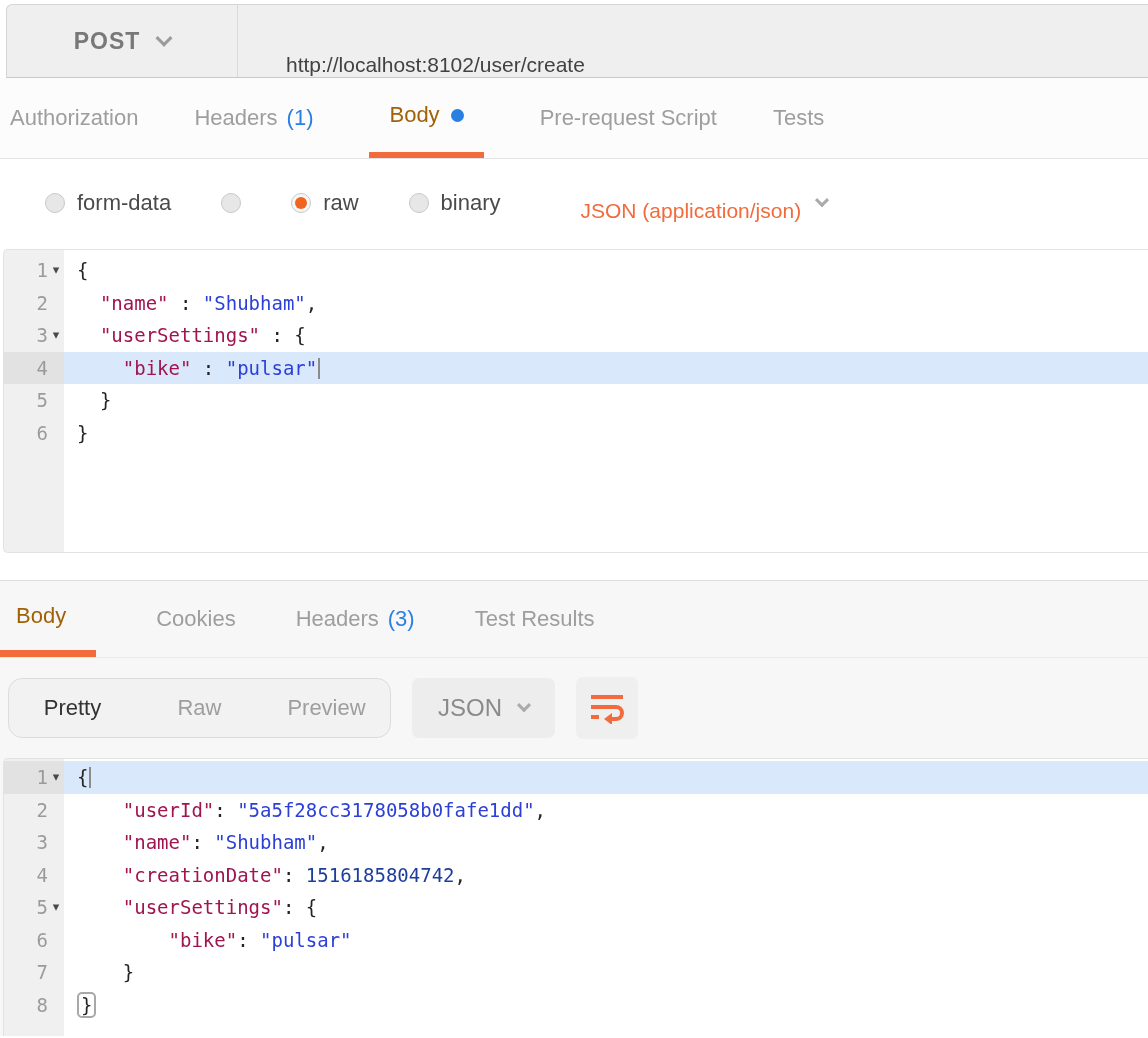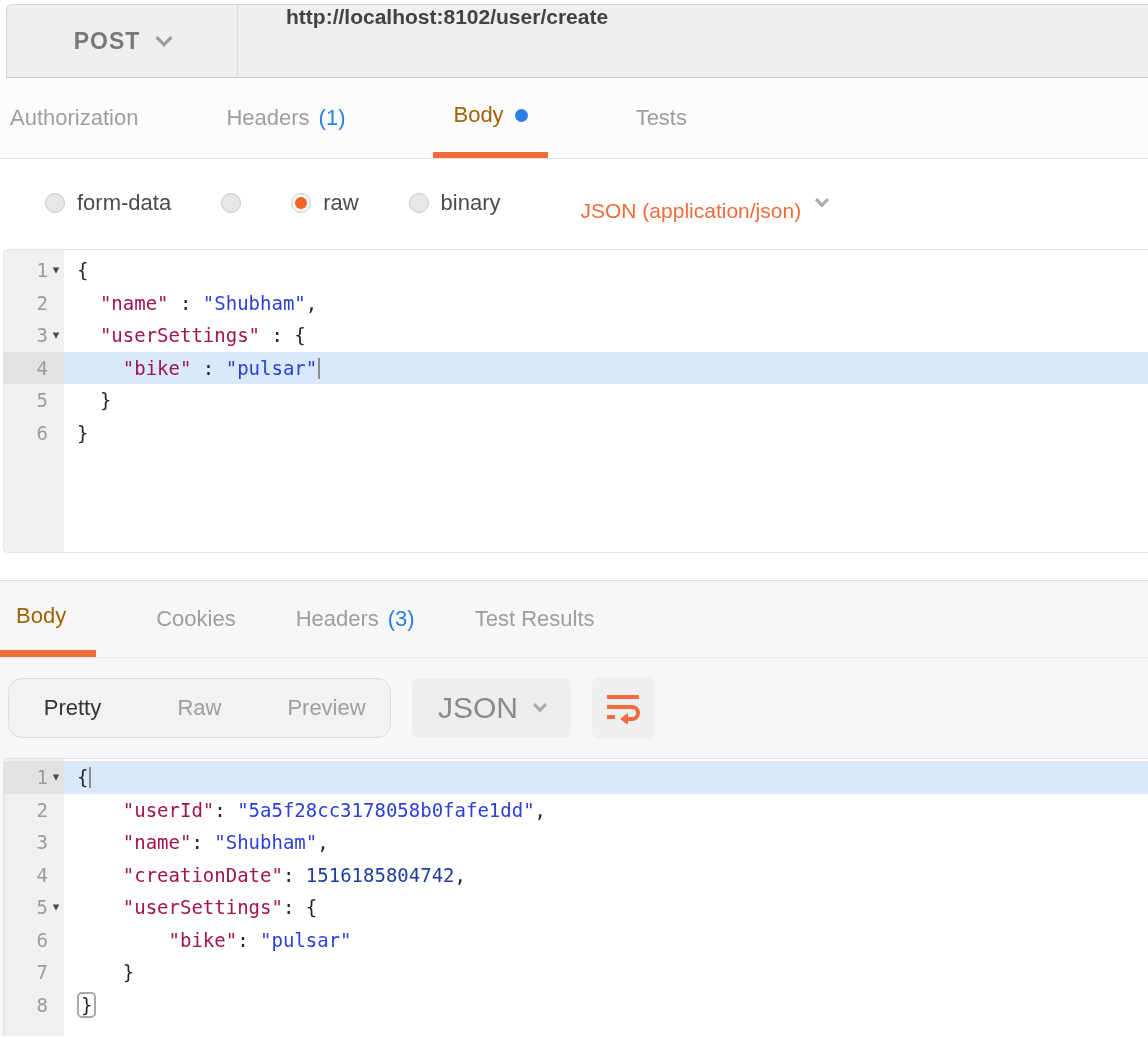--- a/index.html
+++ b/index.html
@@ -8,26 +8,26 @@
 
   
   .topbar { margin:4px 0 0 6px; height:74px; display:flex; background:#EFEFEF;
     border:1px solid #D5D5D5; border-right:none; border-bottom-color:#C9C9C9;
     border-radius:6px 0 0 0; }
   .method-box { width:231px; display:flex; align-items:center; justify-content:center;
     gap:18px; border-right:1px solid #DADADA; cursor:pointer; }
   .method-label { font-size:23px; font-weight:bold; color:#787878; letter-spacing:1px; }
   .chev { width:12px; height:12px; border-right:3px solid #9B9B9B;
     border-bottom:3px solid #9B9B9B; transform:rotate(45deg) translate(-2px,-2px); }
-  .url-box { flex:1; display:flex; align-items:flex-start; padding-left:48px;
-    font-size:21px; color:#424242;font-weight:bold; }
+  .url-box { flex:1; display:flex; align-items:flex-end; padding-left:48px;
+    font-size:21px; color:#424242; }
 
   
   .tabs-row { height:81px; background:#FCFCFC; border-bottom:1px solid #E3E3E3;
-    display:flex; align-items:stretch; padding-left:10px; gap:88px; }
+    display:flex; align-items:stretch; padding-left:10px; gap:56px; }
   .tab { display:flex; align-items:center; font-size:22px; color:#9E9E9E; cursor:pointer; }
   .tab .count { color:#2A7FE3; margin-left:9px; }
   .tab.active { color:#a16207; padding:0 20px; border-bottom:6px solid #F16B3C; }
   .dot { width:13px; height:13px; border-radius:50%; background:#2A7FE3; margin-left:11px; }
 
   
   .radio-row { height:88px; display:flex; align-items:center; padding-left:45px;
     gap:50px; background:#FFF; }
   .radio-item { display:flex; align-items:center; gap:12px; cursor:pointer; }
   .radio { width:20px; height:20px; border-radius:50%; background:#E7E7E7;
@@ -69,21 +69,21 @@
   .resp-tabs { height:77px; display:flex; align-items:stretch; gap:60px;
     border-bottom:1px solid #EAEAEA; }
   .resp-tabs .tab.active { padding:0 30px 0 16px; border-bottom:7px solid #F16B3C; }
   .resp-toolbar { height:100px; display:flex; align-items:center; padding-left:8px; gap:21px; }
   .seg-group { display:flex; height:60px; border:1px solid #DCDCDC; border-radius:14px;
     background:#F2F2F2; overflow:hidden; }
   .seg { width:127px; display:flex; align-items:center; justify-content:center;
     font-size:22px; color:#9E9E9E; cursor:pointer; }
   .seg.active { color:#333; }
   .format-btn { height:60px; padding:0 26px; background:#EDEDED; border-radius:7px;
-    display:flex; align-items:center; gap:17px; font-size:30px; color:#8A8A8A;
+    display:flex; align-items:center; gap:17px; font-size:24px; color:#8A8A8A;
     cursor:pointer; }
   .wrap-btn { width:62px; height:62px; background:#EFEFEF; border-radius:7px;
     display:flex; align-items:center; justify-content:center; cursor:pointer; }
 </style>
 </head>
 <body>
 
 <div class="topbar">
   <div class="method-box">
     <span class="method-label">POST</span>
@@ -98,20 +98,23 @@
   <div class="tab">
     <span>Authorization</span>
   </div>
   <div class="tab">
     <span>Headers</span>
     <span class="count">(1)</span>
   </div>
   <div class="tab active">
     <span>Body</span>
     <span class="dot"></span>
+  </div>
+  <div class="tab">
+    <span>Pre-request Script</span>
   </div>
   <div class="tab">
     <span>Tests</span>
   </div>
 </div>
 
 <div class="radio-row">
   <div class="radio-item">
     <span class="radio"></span>
     <span class="radio-label">form-data</span>

